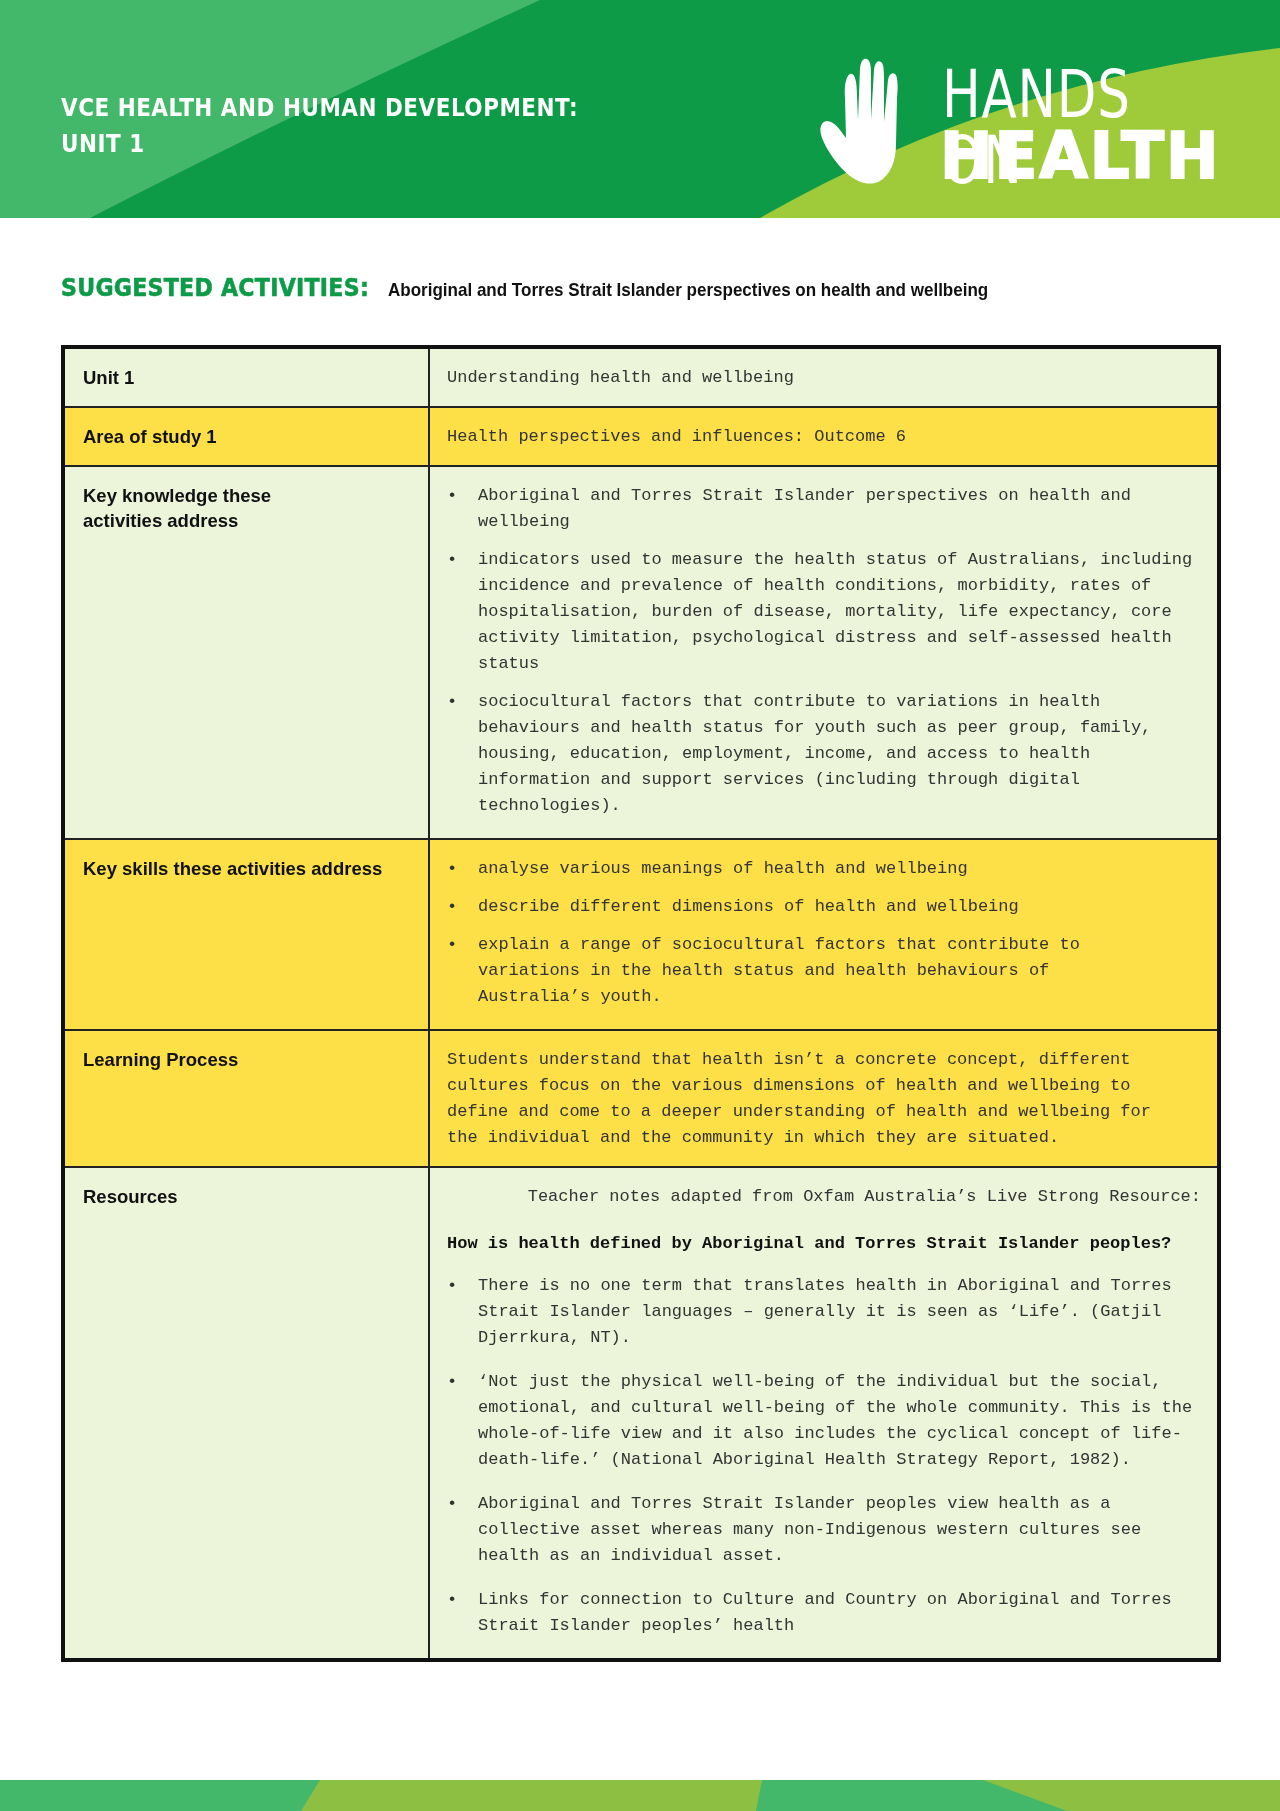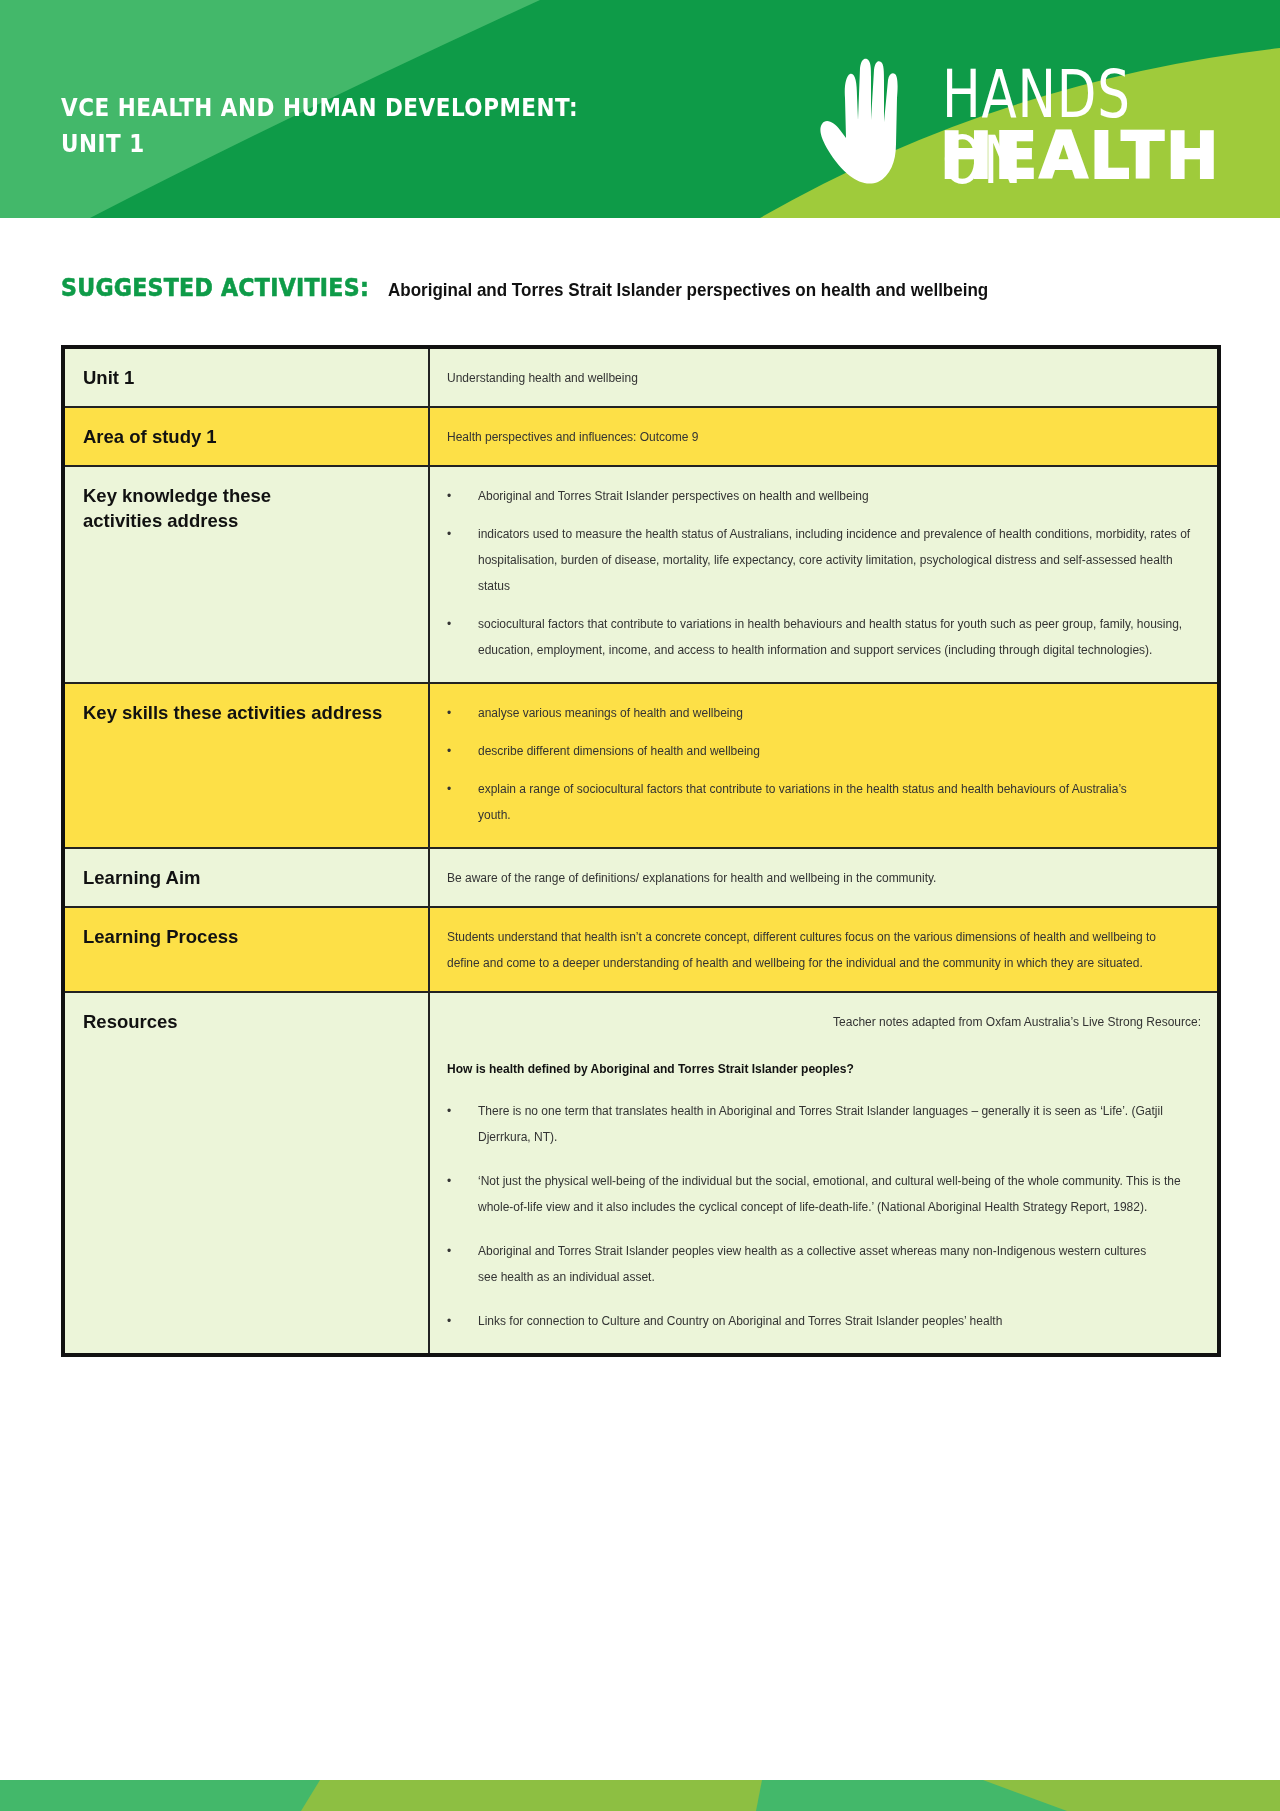--- a/index.html
+++ b/index.html
@@ -52,21 +52,21 @@
   }
   .tbl td { border: 2px solid #222; vertical-align: top; }
   .tbl tr.green td { background: #ecf5d9; }
   .tbl tr.white td { background: #fde047; }
   .tbl td.label {
     width: 366px; padding: 16px 16px 12px 18px;
     font-weight: bold; font-size: 18.5px; line-height: 25px; color: #111;
   }
   .tbl td.value {
     padding: 16px 16px 15px 17px;
-    font-size: 12px; line-height: 26px; color: #333;
+    font-size: 17px; line-height: 26px; color: #333; font-family: Liberation Mono, monospace;
   }
   .bullets { list-style: none; }
   .bullets li { position: relative; padding-left: 31px; margin-bottom: 12px; }
   .bullets li:last-child { margin-bottom: 4px; }
   .bullets li .dot { position: absolute; left: 0; top: 0; color: #333; }
   .res-intro { margin-bottom: 16px; text-align: right; }
   .res-q { font-weight: bold; color: #111; margin-bottom: 16px; margin-top: 21px; }
   .res-bullets li { margin-bottom: 18px; }
 
   
@@ -127,21 +127,21 @@
 <table class="tbl">
   <tbody>
 
     <tr class="green">
       <td class="label">Unit 1</td>
       <td class="value">Understanding health and wellbeing</td>
     </tr>
 
     <tr class="white">
       <td class="label">Area of study 1</td>
-      <td class="value">Health perspectives and influences: Outcome 9</td>
+      <td class="value">Health perspectives and influences: Outcome 6</td>
     </tr>
 
     <tr class="green">
       <td class="label">
         <span style="display:block;max-width:210px;">Key knowledge these activities address</span>
       </td>
       <td class="value">
         <ul class="bullets">
           <li><span class="dot">•</span><span>Aboriginal and Torres Strait Islander perspectives on health and wellbeing</span></li>
           <li><span class="dot">•</span><span>indicators used to measure the health status of Australians, including incidence and prevalence of health conditions, morbidity, rates of hospitalisation, burden of disease, mortality, life expectancy, core activity limitation, psychological distress and self-assessed health status</span></li>
@@ -154,26 +154,20 @@
       <td class="label">Key skills these activities address</td>
       <td class="value">
         <ul class="bullets" style="max-width:680px;">
           <li><span class="dot">•</span><span>analyse various meanings of health and wellbeing</span></li>
           <li><span class="dot">•</span><span>describe different dimensions of health and wellbeing</span></li>
           <li><span class="dot">•</span><span>explain a range of sociocultural factors that contribute to variations in the health status and health behaviours of Australia’s youth.</span></li>
         </ul>
       </td>
     </tr>
 
-    <tr class="green">
-      <td class="label">Learning Aim</td>
-      <td class="value">
-        <span style="display:block;max-width:700px;">Be aware of the range of definitions/ explanations for health and wellbeing in the community.</span>
-      </td>
-    </tr>
 
     <tr class="white">
       <td class="label">Learning Process</td>
       <td class="value">
         <span style="display:block;max-width:730px;">Students understand that health isn’t a concrete concept, different cultures focus on the various dimensions of health and wellbeing to define and come to a deeper understanding of health and wellbeing for the individual and the community in which they are situated.</span>
       </td>
     </tr>
 
     <tr class="green">
       <td class="label">Resources</td>

